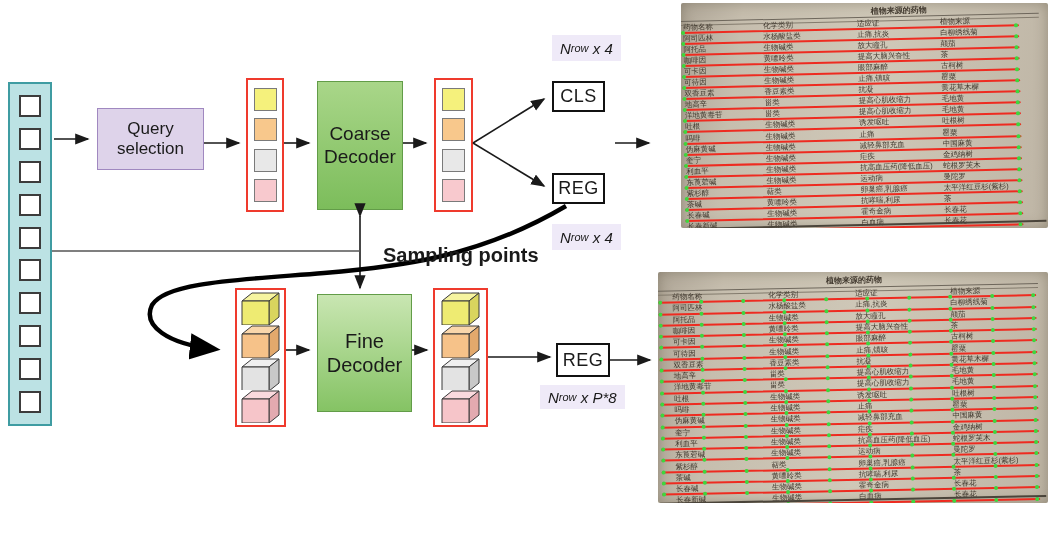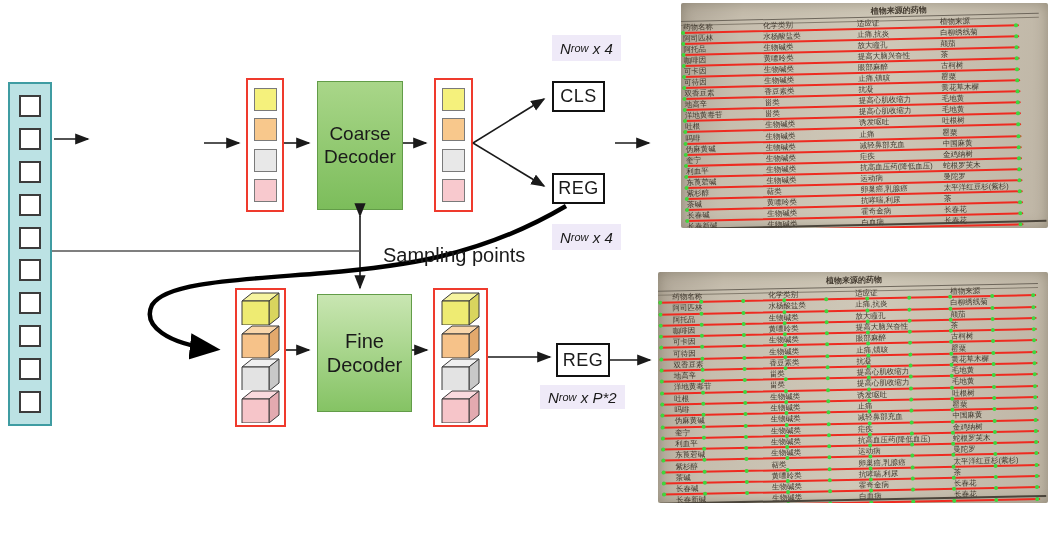--- a/index.html
+++ b/index.html
@@ -37,21 +37,21 @@
   #reg-bottom{left:556px;top:343px;width:54px;height:34px;}
   
   .badge{background:#efeaf8;font-style:italic;font-size:15px;display:flex;align-items:center;justify-content:center;
          padding:4px 8px;box-sizing:border-box;white-space:pre;}
   .badge sub{font-size:11px;font-style:italic;}
   #badge-top{left:552px;top:35px;height:26px;}
   #badge-mid{left:552px;top:224px;height:26px;}
   #badge-bottom{left:540px;top:385px;height:24px;}
   
   #cross-att{left:140px;top:242px;font-size:17px;background:#fff;padding:0 2px;z-index:6;}
-  #sampling{left:383px;top:244px;font-size:20px;z-index:6;}
+  #sampling{left:383px;top:244px;font-size:20px;z-index:6;font-weight:bold;}
   #wires{left:0;top:0;z-index:5;pointer-events:none;}
   .box{z-index:4;}
   
   .photo{overflow:hidden;border-radius:2px;z-index:1;
          background:linear-gradient(97deg,#b0a798 0%,#c6beae 16%,#cfc8b8 52%,#beb5a5 100%);
          box-shadow:inset 0 0 14px rgba(70,60,40,.35);}
   #photo-top{left:681px;top:3px;width:367px;height:225px;}
   #photo-bottom{left:658px;top:272px;width:390px;height:231px;}
   .photo-rot{position:absolute;left:0;top:0;width:100%;height:100%;}
   .ptitle{position:absolute;top:2px;font-size:8px;font-weight:bold;color:#40382e;white-space:nowrap;}
@@ -644,20 +644,23 @@
       <div class="token"></div>
       <div class="token"></div>
       <div class="token"></div>
       <div class="token"></div>
       <div class="token"></div>
       <div class="token"></div>
       <div class="token"></div>
       <div class="token"></div>
     </div>
 
+  <div id="query-sel" class="abs box">
+    <span>Query selection</span>
+  </div>
 
   <div id="redbox1" class="abs box redbox">
       <div class="qsq" style="background: rgb(245, 241, 124);"></div>
       <div class="qsq" style="background: rgb(248, 200, 140);"></div>
       <div class="qsq" style="background: rgb(232, 232, 232);"></div>
       <div class="qsq" style="background: rgb(248, 201, 206);"></div>
     </div>
   <div id="redbox2" class="abs box redbox">
       <div class="qsq" style="background: rgb(245, 241, 124);"></div>
       <div class="qsq" style="background: rgb(248, 200, 140);"></div>
@@ -722,17 +725,17 @@
   </div>
   <div id="reg-top" class="abs box head">
     <span>REG</span>
   </div>
   <div id="reg-bottom" class="abs box head">
     <span>REG</span>
   </div>
 
   <div id="badge-top" class="abs badge"><span>N</span><sub>row</sub><span> x 4</span></div>
   <div id="badge-mid" class="abs badge"><span>N</span><sub>row</sub><span> x 4</span></div>
-  <div id="badge-bottom" class="abs badge"><span>N</span><sub>row</sub><span> x P*2</span></div>
+  <div id="badge-bottom" class="abs badge"><span>N</span><sub>row</sub><span> x P*8</span></div>
 
   <div id="sampling" class="abs">Sampling points</div>
 
 </div>
 
 </body></html>

